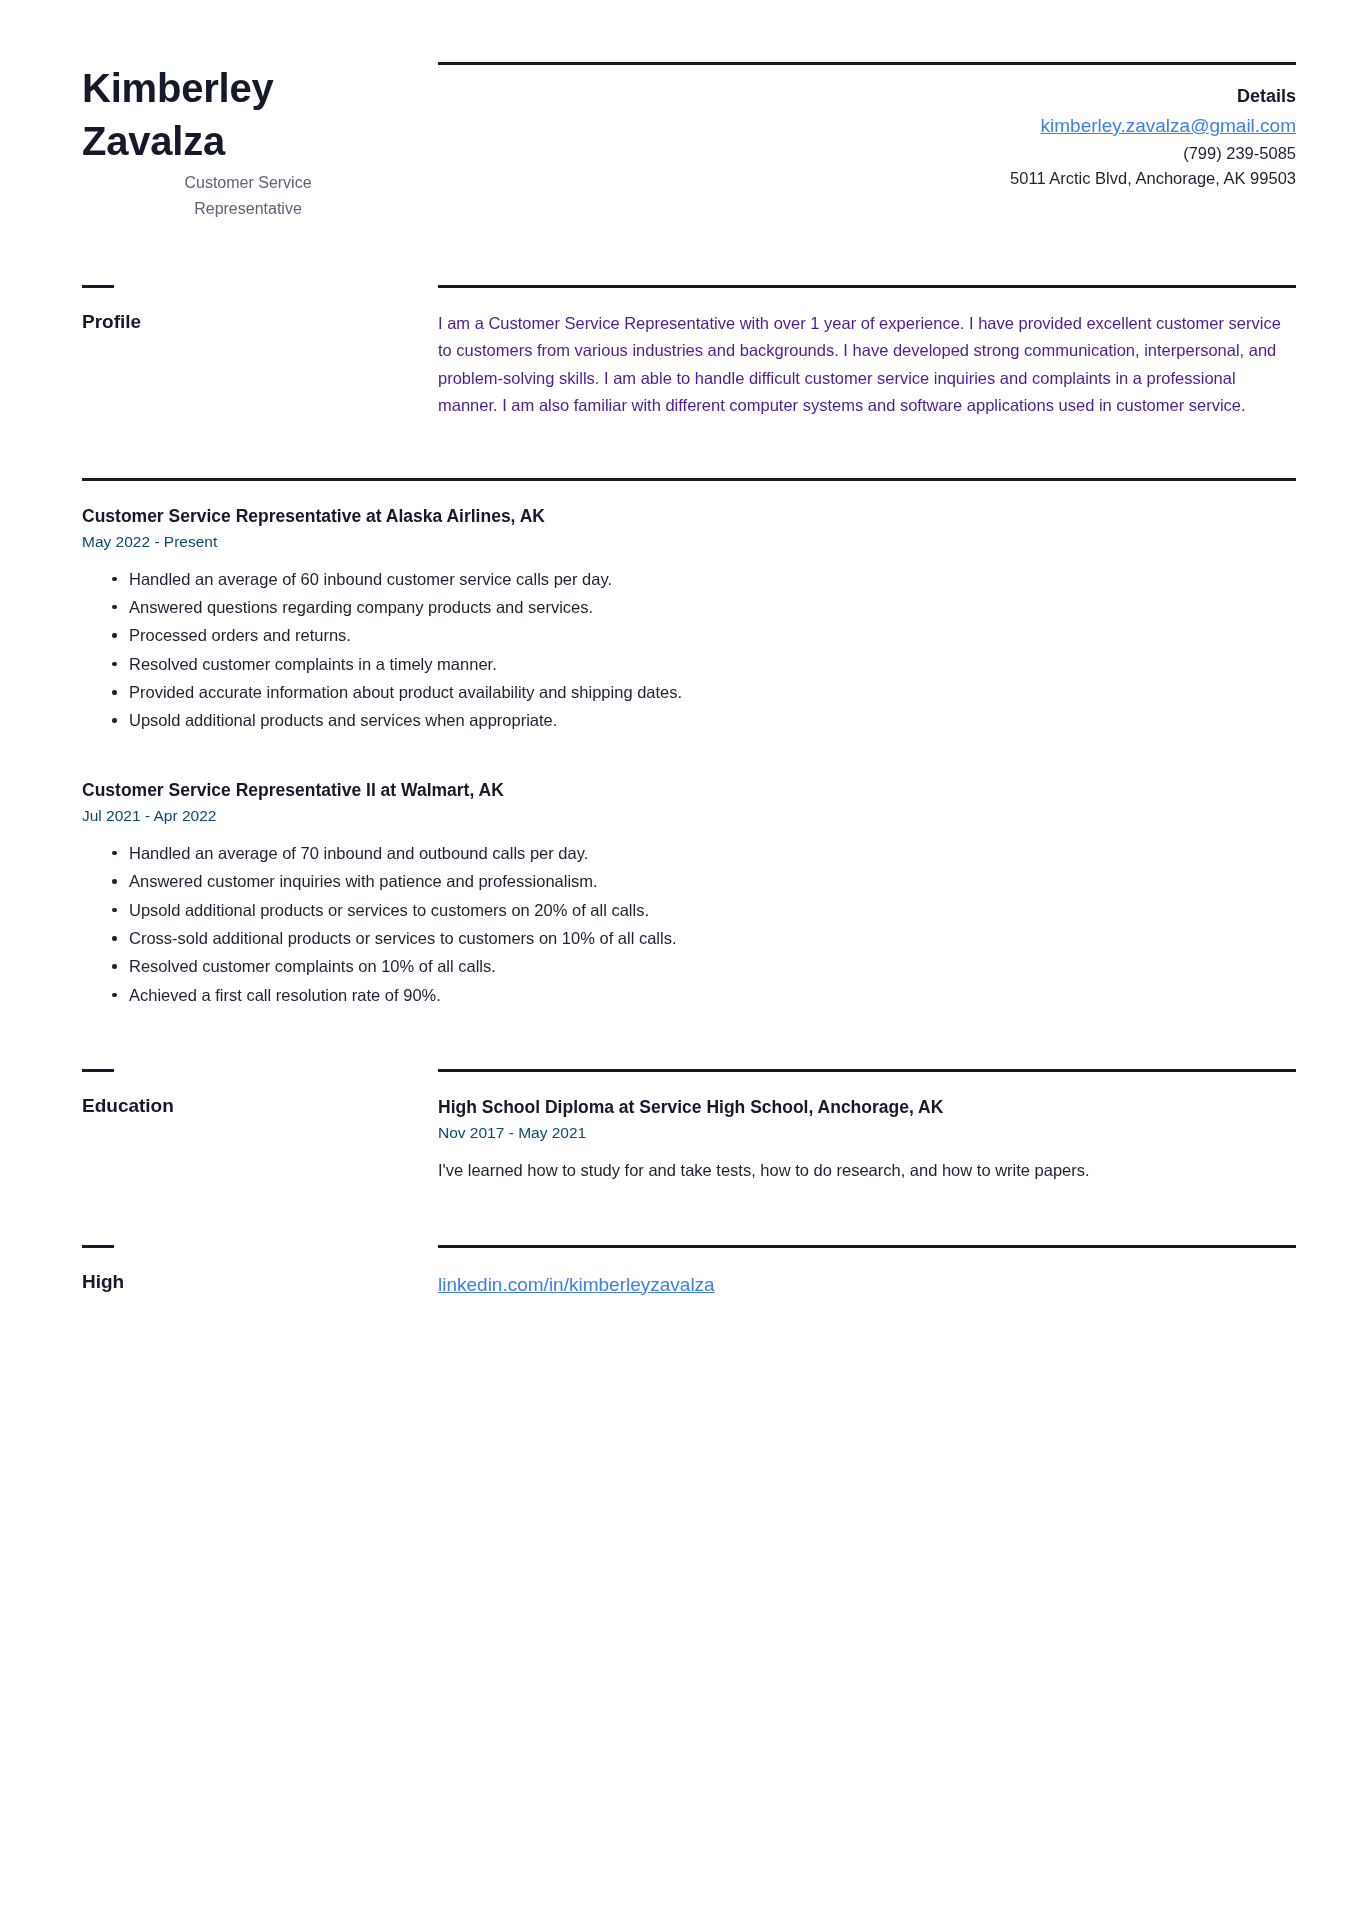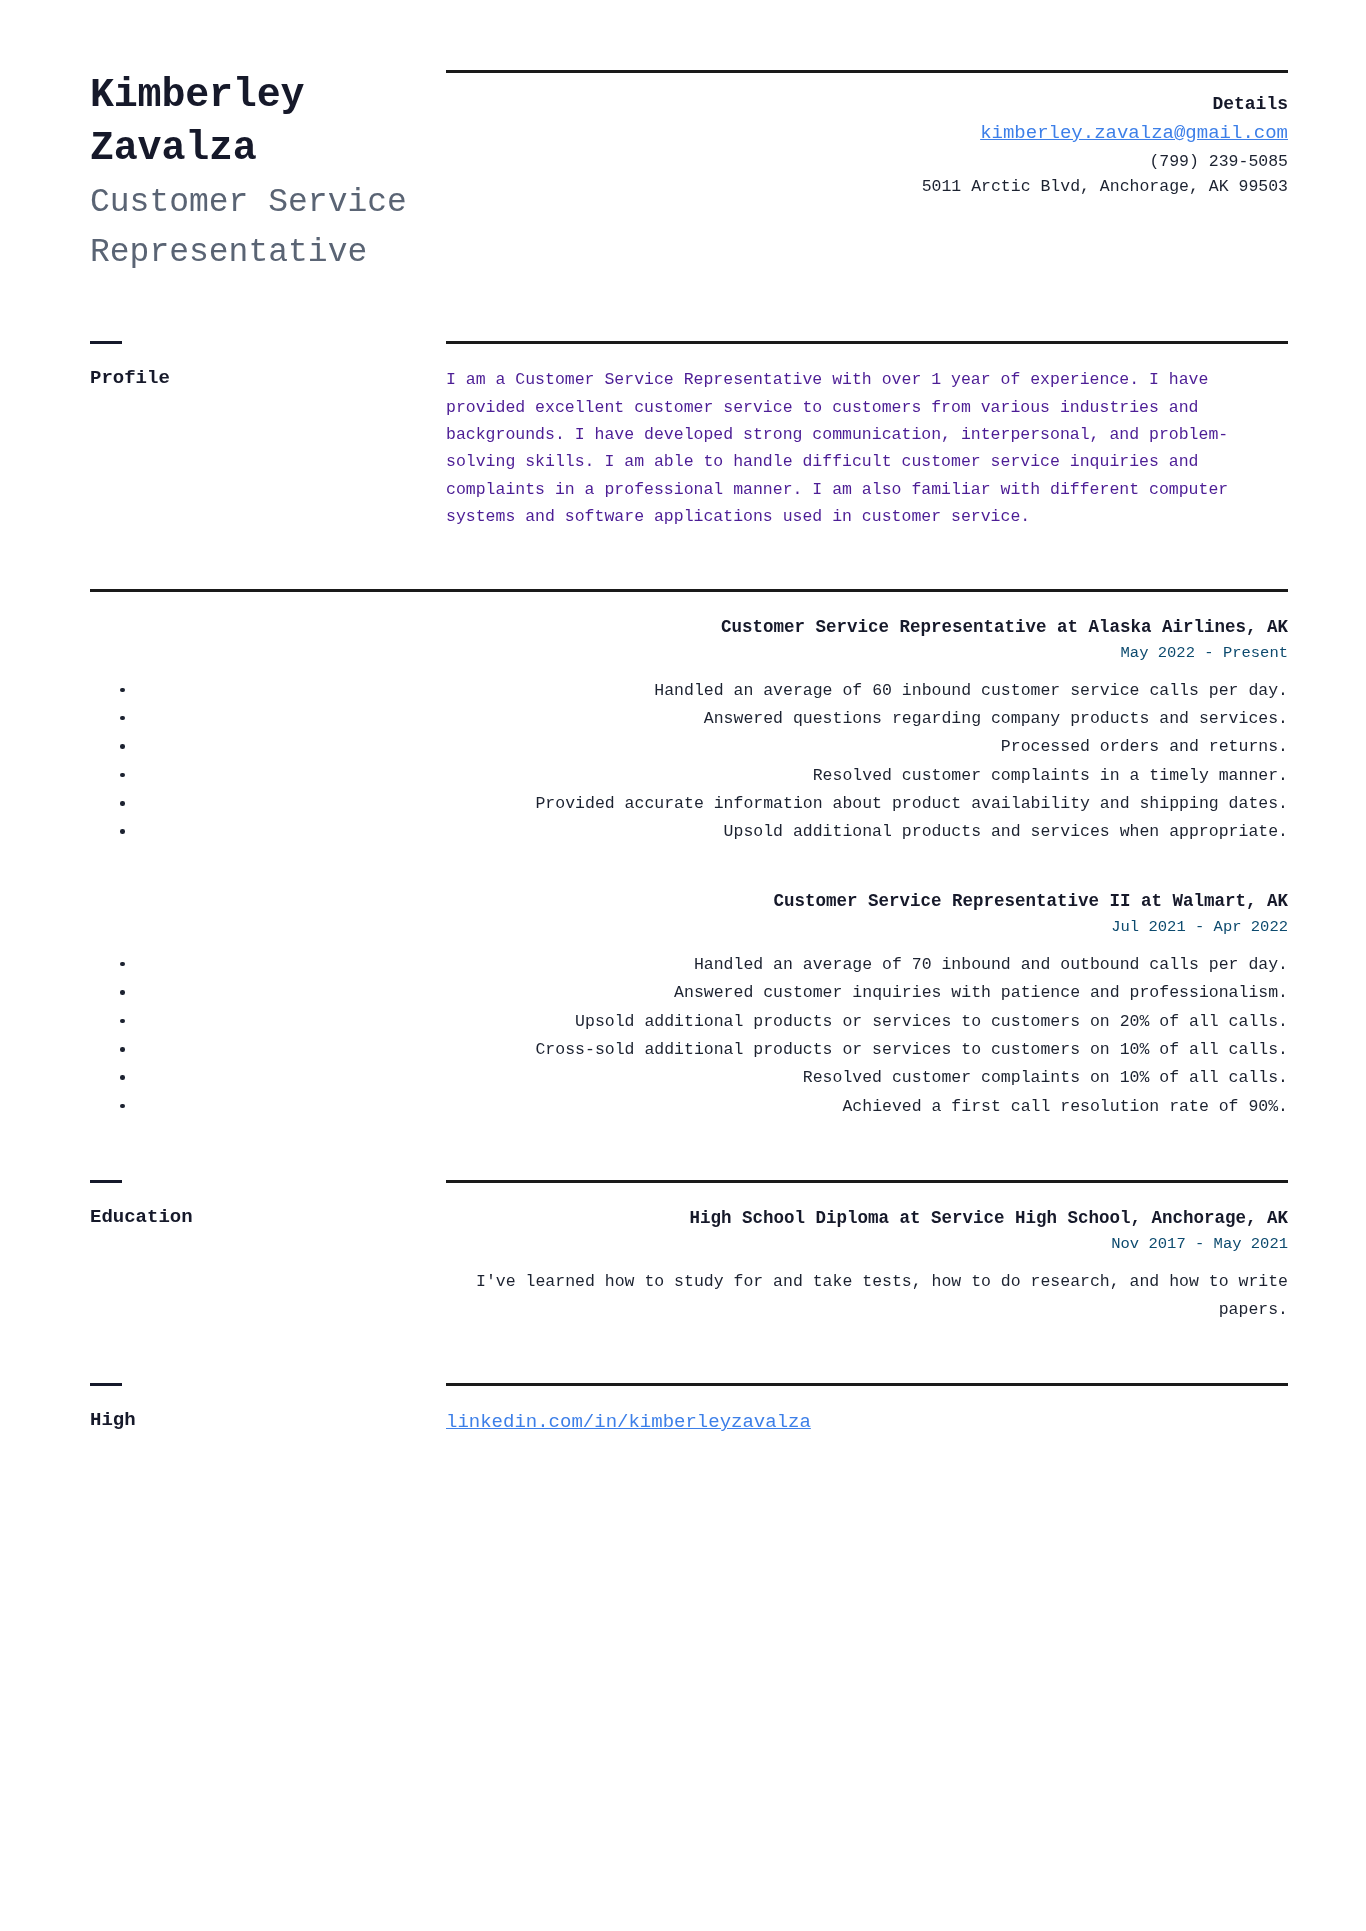--- a/index.html
+++ b/index.html
@@ -11,23 +11,22 @@
   body {
     width: 1366px;
     min-height: 1931px;
     position: relative;
   }
 
   .page {
     width: 1366px;
     min-height: 1931px;
     background: #ffffff;
-    padding: 8px;
+    padding: 0;
     position: relative;
-    font-family: Liberation Mono, monospace;
   }
 
   .resume {
     padding: 62px 70px 40px 82px;
   }
 
   
   .header-row {
     display: flex;
     align-items: flex-start;
@@ -43,25 +42,26 @@
   }
 
   .name {
     font-size: 40px;
     font-weight: bold;
     line-height: 1.32;
     color: #16192a;
     letter-spacing: -0.2px;
   }
   .job-title {
-    font-size: 33px;
+    font-size: 16px;
     font-weight: normal;
     line-height: 1.42;
     color: #5a6474;
     margin-top: 4px;
+    text-align: center;
   }
 
   
   .rule {
     height: 3px;
     background: #1a1a1a;
     width: 100%;
   }
   .details-block { padding-top: 18px; text-align: right; }
   .details-title {
@@ -112,21 +112,21 @@
   }
 
   .sec-body { padding-top: 22px; }
 
   .para {
     font-size: 16.5px;
     line-height: 1.66;
     color: #4c1d95;
   }
 
-  .entry { margin-bottom: 2px; text-align: right; }
+  .entry { margin-bottom: 2px; }
   .entry-title {
     font-size: 17.5px;
     font-weight: bold;
     color: #16192a;
     line-height: 1.5;
   }
   .entry-date {
     font-size: 15.5px;
     color: #0c4a6e;
     line-height: 1.6;

